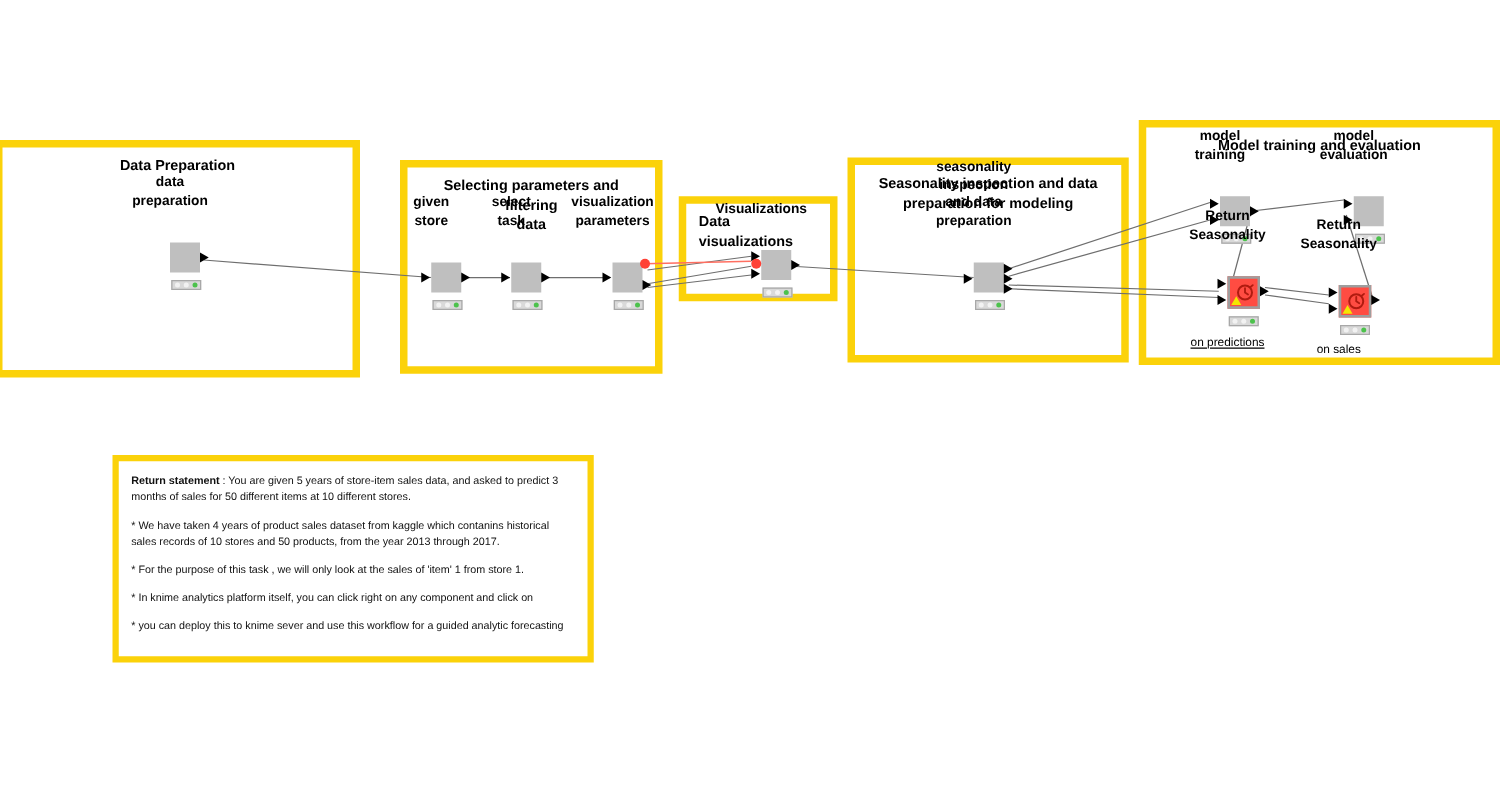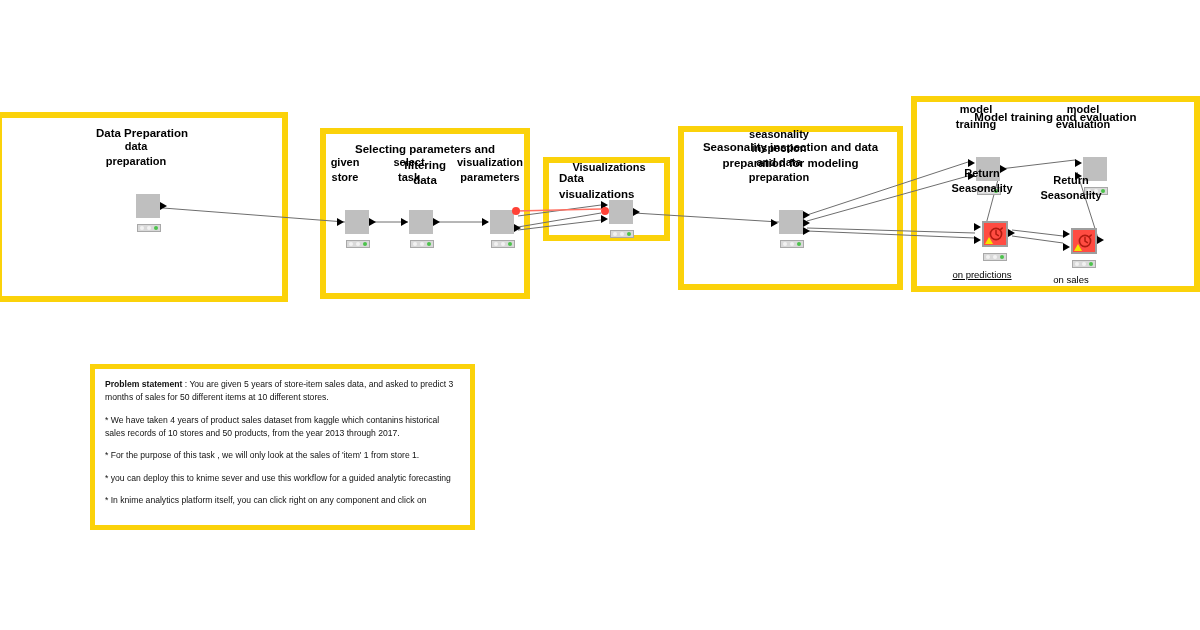--- a/index.html
+++ b/index.html
@@ -398,21 +398,21 @@
     <div class="node-status" style="top:32px;">
       <i></i>
       <i></i>
       <i class="on"></i>
     </div>
     <div class="node-sublabel" style="top:46px;">on sales</div>
   </div>
 
   <div id="statement-box">
     <div id="statement-inner">
-      <p><span class="bold">Problem statement</span><span>  : You are given 5 years of store-item sales data, and asked to predict 3 months of sales for 50 different items at 10 different stores.</span></p>
+      <p><span class="bold">Return statement</span><span>  : You are given 5 years of store-item sales data, and asked to predict 3 months of sales for 50 different items at 10 different stores.</span></p>
       <p>* We have taken 4 years of product sales dataset from kaggle which contanins historical sales records of 10 stores and 50 products, from the year 2013 through 2017.</p>
       <p>* For the purpose of this  task , we will only look at the sales of 'item'  1 from store 1.</p>
+      <p>* In knime analytics platform itself, you can click right on any component and click on</p>
       <p>* you can deploy this to knime sever and use this workflow for a guided analytic forecasting</p>
-      <p>* In knime analytics platform itself, you can click right on any component and click on</p>
     </div>
   </div>
 
 </div>
 
 </body></html>

